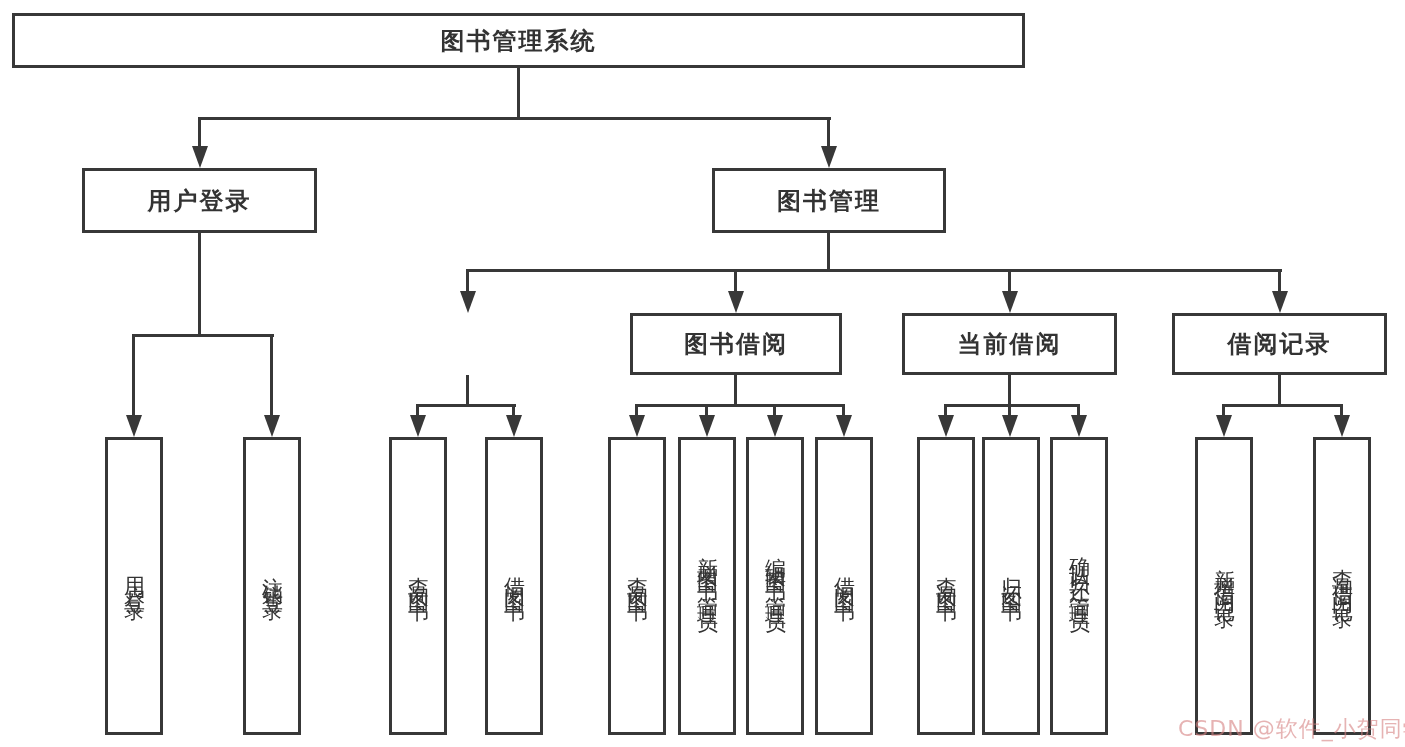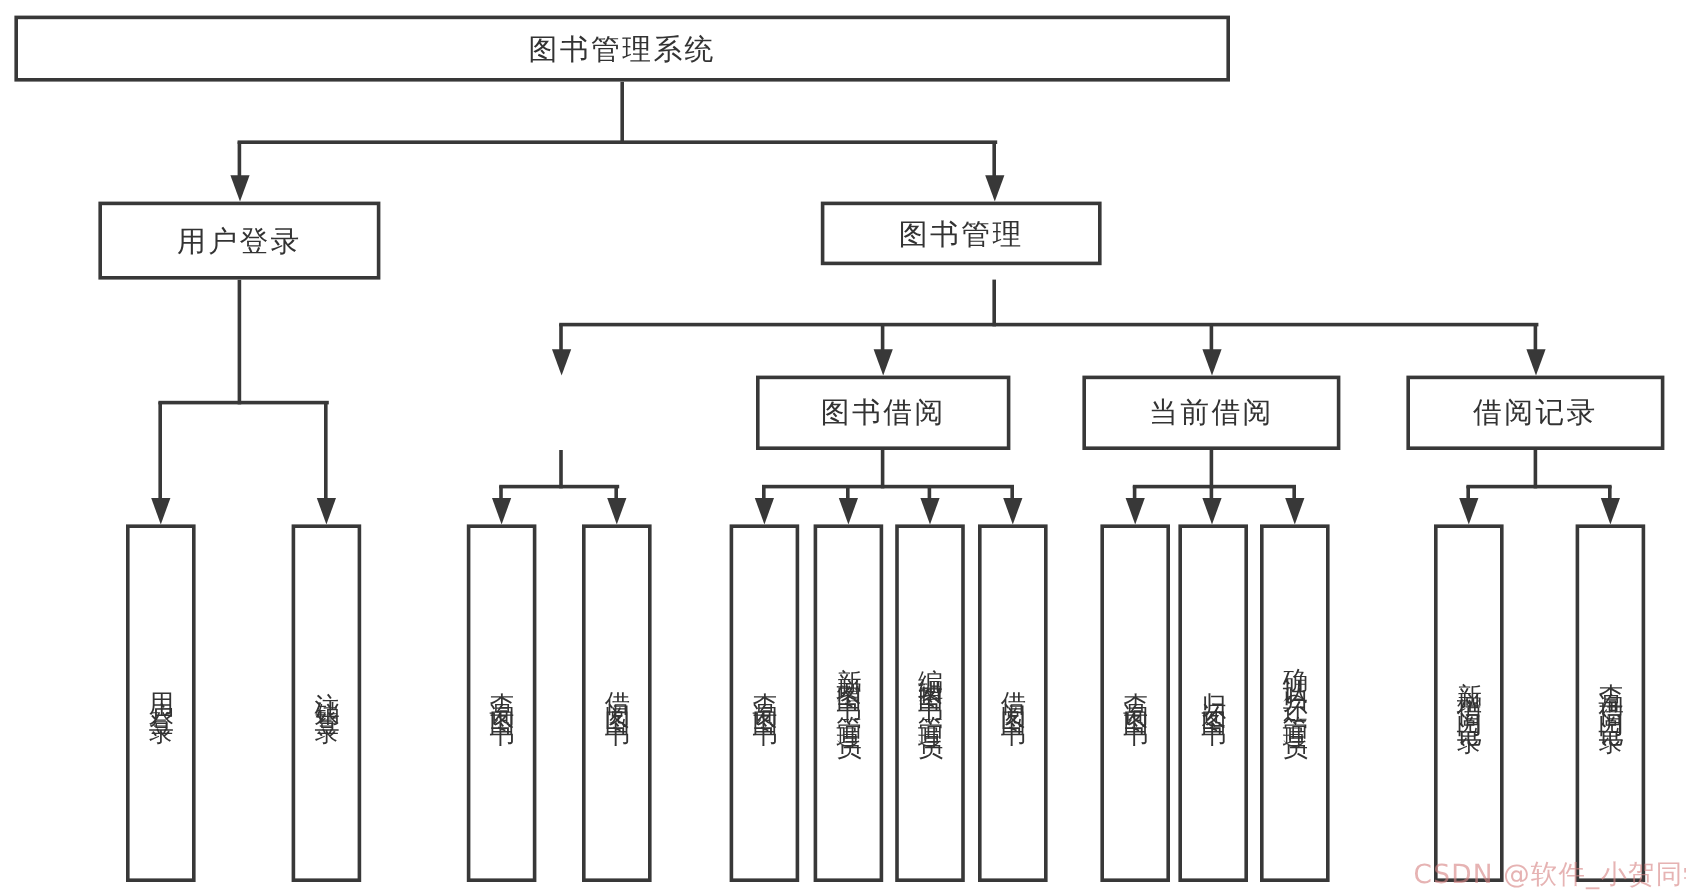--- a/index.html
+++ b/index.html
@@ -22,20 +22,21 @@
     background: #ffffff;
     border: 3px solid #383838;
     display: flex;
     align-items: center;
     justify-content: center;
     color: #333333;
     font-size: 24px;
     letter-spacing: 2px;
     z-index: 2;
     white-space: nowrap;
+    font-weight: bold;
   }
   
   .vbox {
     position: absolute;
     box-sizing: border-box;
     background: #ffffff;
     border: 3px solid #383838;
     display: flex;
     align-items: center;
     justify-content: center;
@@ -88,21 +89,21 @@
   <div class="box" style="left:12px; top:13px; width:1013px; height:55px;">图书管理系统</div>
 
   <div class="vline" style="left:517px; top:68px; height:52px;"></div>
   <div class="hline" style="left:198px; top:117px; width:633px;"></div>
   <div class="vline" style="left:198px; top:118px; height:29px;"></div>
   <div class="arrow" style="left:192px; top:146px;"></div>
   <div class="vline" style="left:827px; top:118px; height:29px;"></div>
   <div class="arrow" style="left:821px; top:146px;"></div>
 
   <div class="box" style="left:82px; top:168px; width:235px; height:65px;">用户登录</div>
-  <div class="box" style="left:684px; top:168px; width:234px; height:53px;">图书管理</div>
+  <div class="box" style="left:712px; top:168px; width:234px; height:65px;">图书管理</div>
 
   <div class="vline" style="left:198px; top:233px; height:104px;"></div>
   <div class="hline" style="left:132px; top:334px; width:142px;"></div>
   <div class="vline" style="left:132px; top:335px; height:81px;"></div>
   <div class="arrow" style="left:126px; top:415px;"></div>
   <div class="vline" style="left:270px; top:335px; height:81px;"></div>
   <div class="arrow" style="left:264px; top:415px;"></div>
 
   <div class="vline" style="left:827px; top:233px; height:39px;"></div>
   <div class="hline" style="left:466px; top:269px; width:816px;"></div>

